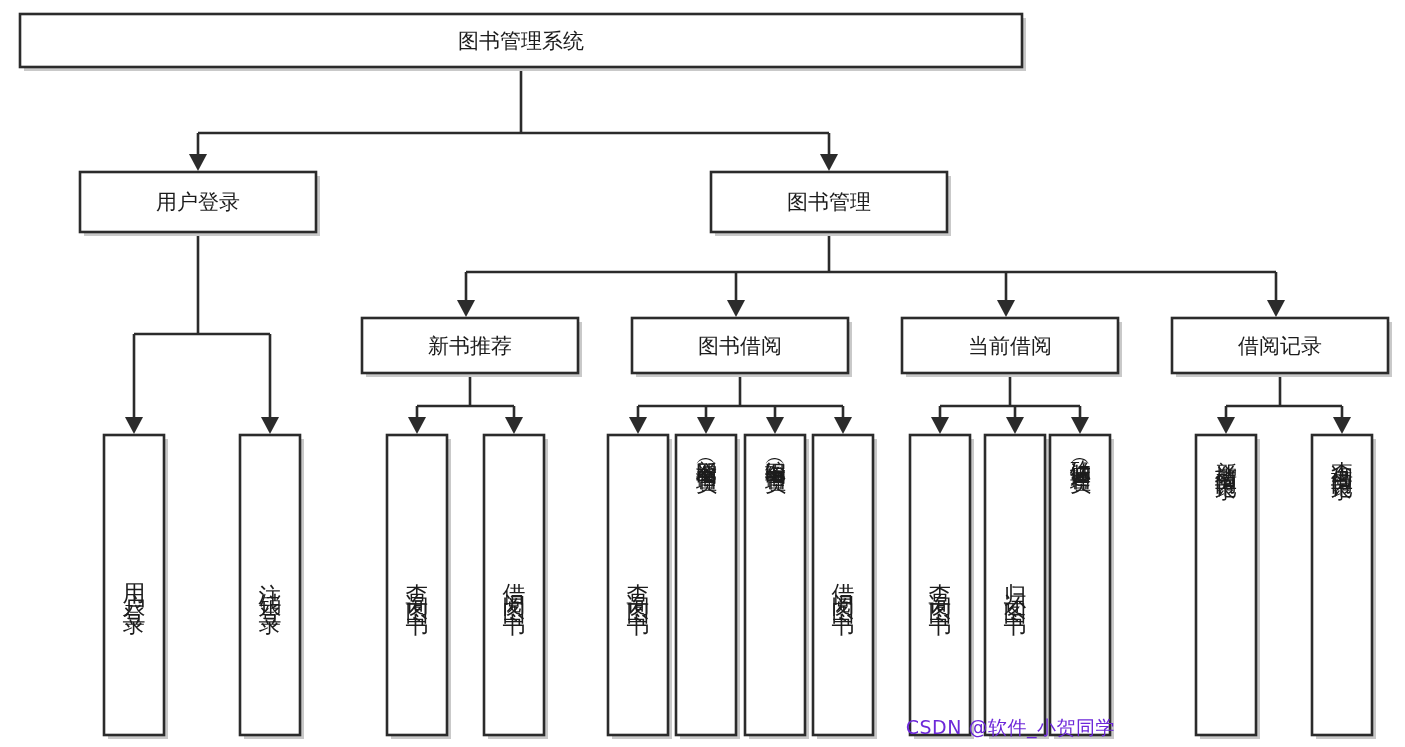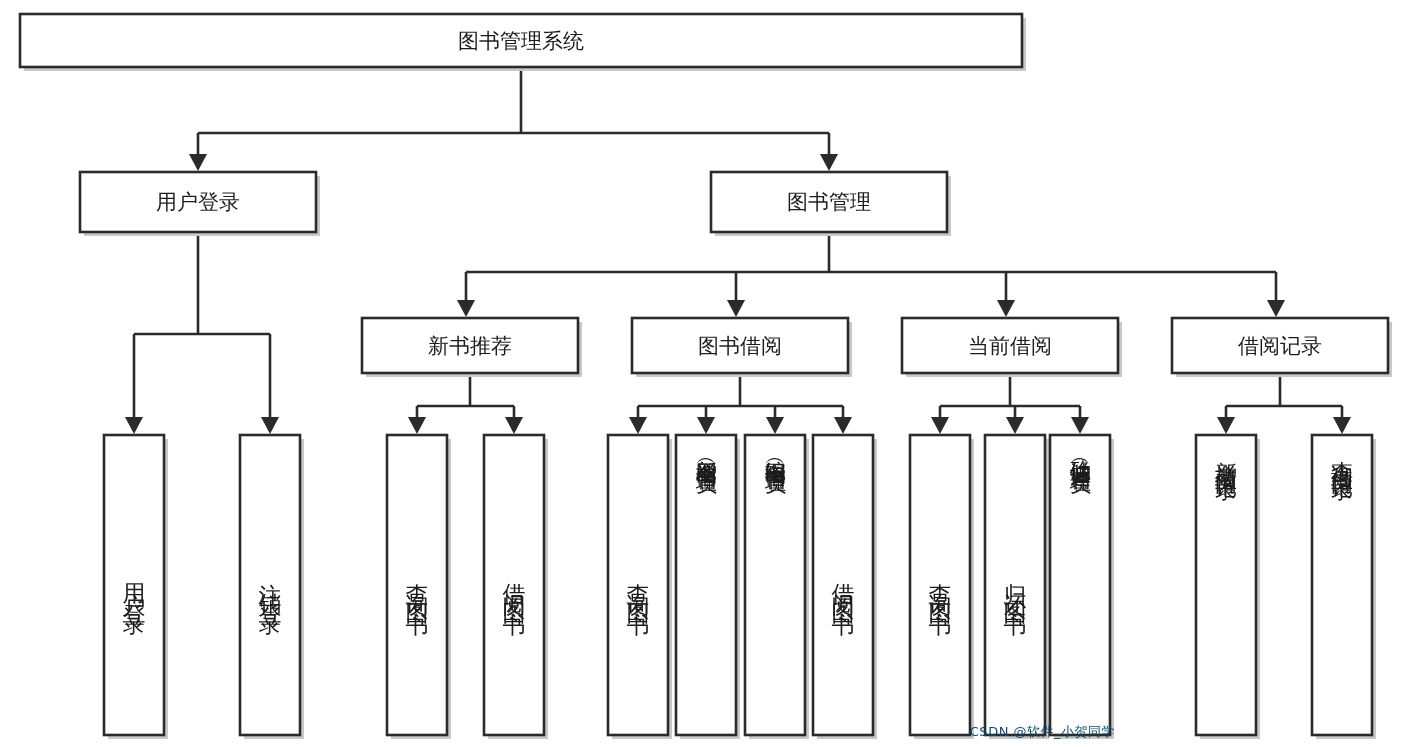--- a/index.html
+++ b/index.html
@@ -65,22 +65,22 @@
     color: #1c1c1c;
     letter-spacing: 3px;
     line-height: 1;
     white-space: nowrap;
   }
   .watermark {
     position: absolute;
     right: 14px;
     bottom: 6px;
     font-family: "DejaVu Sans", "Liberation Sans", sans-serif;
-    font-size: 13px;
-    color: #0c4a6e;
+    font-size: 19px;
+    color: #6d28d9;
     letter-spacing: 0.5px;
     user-select: none;
   }
 </style>
 </head>
 <body>
 
 <div id="diagram-root">
   <svg class="canvas" viewBox="0 0 1405 747" xmlns="http://www.w3.org/2000/svg">
     <g id="edges-layer">

